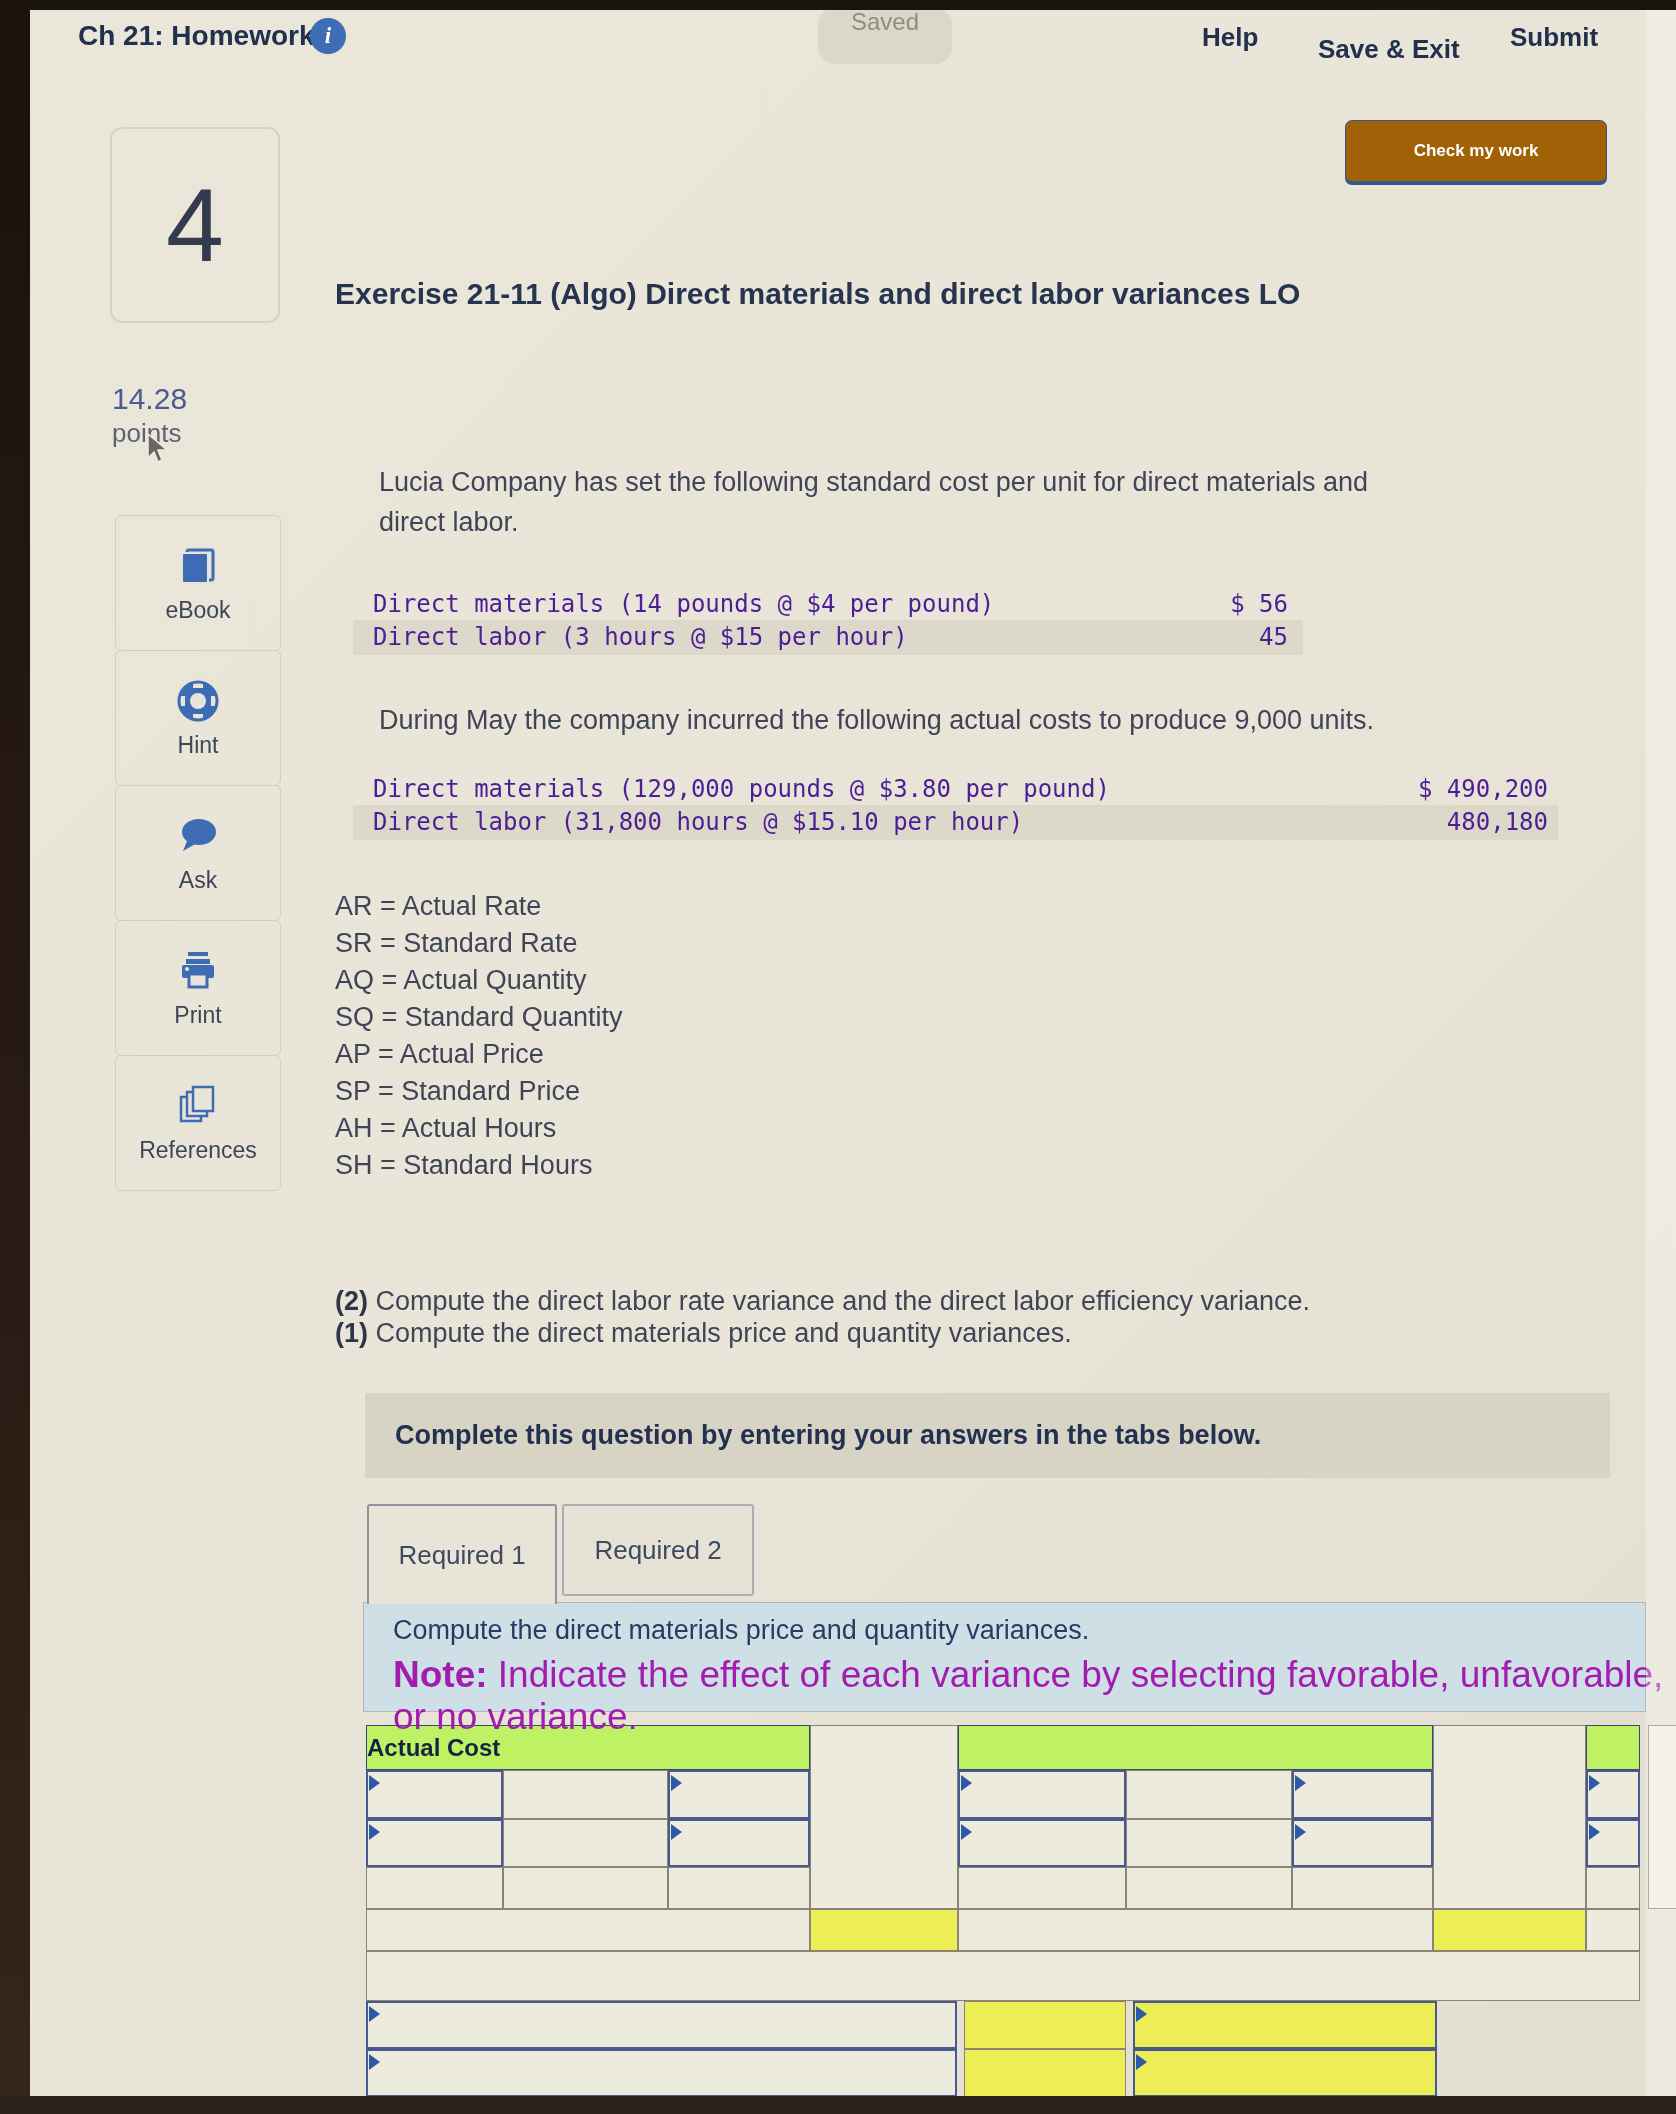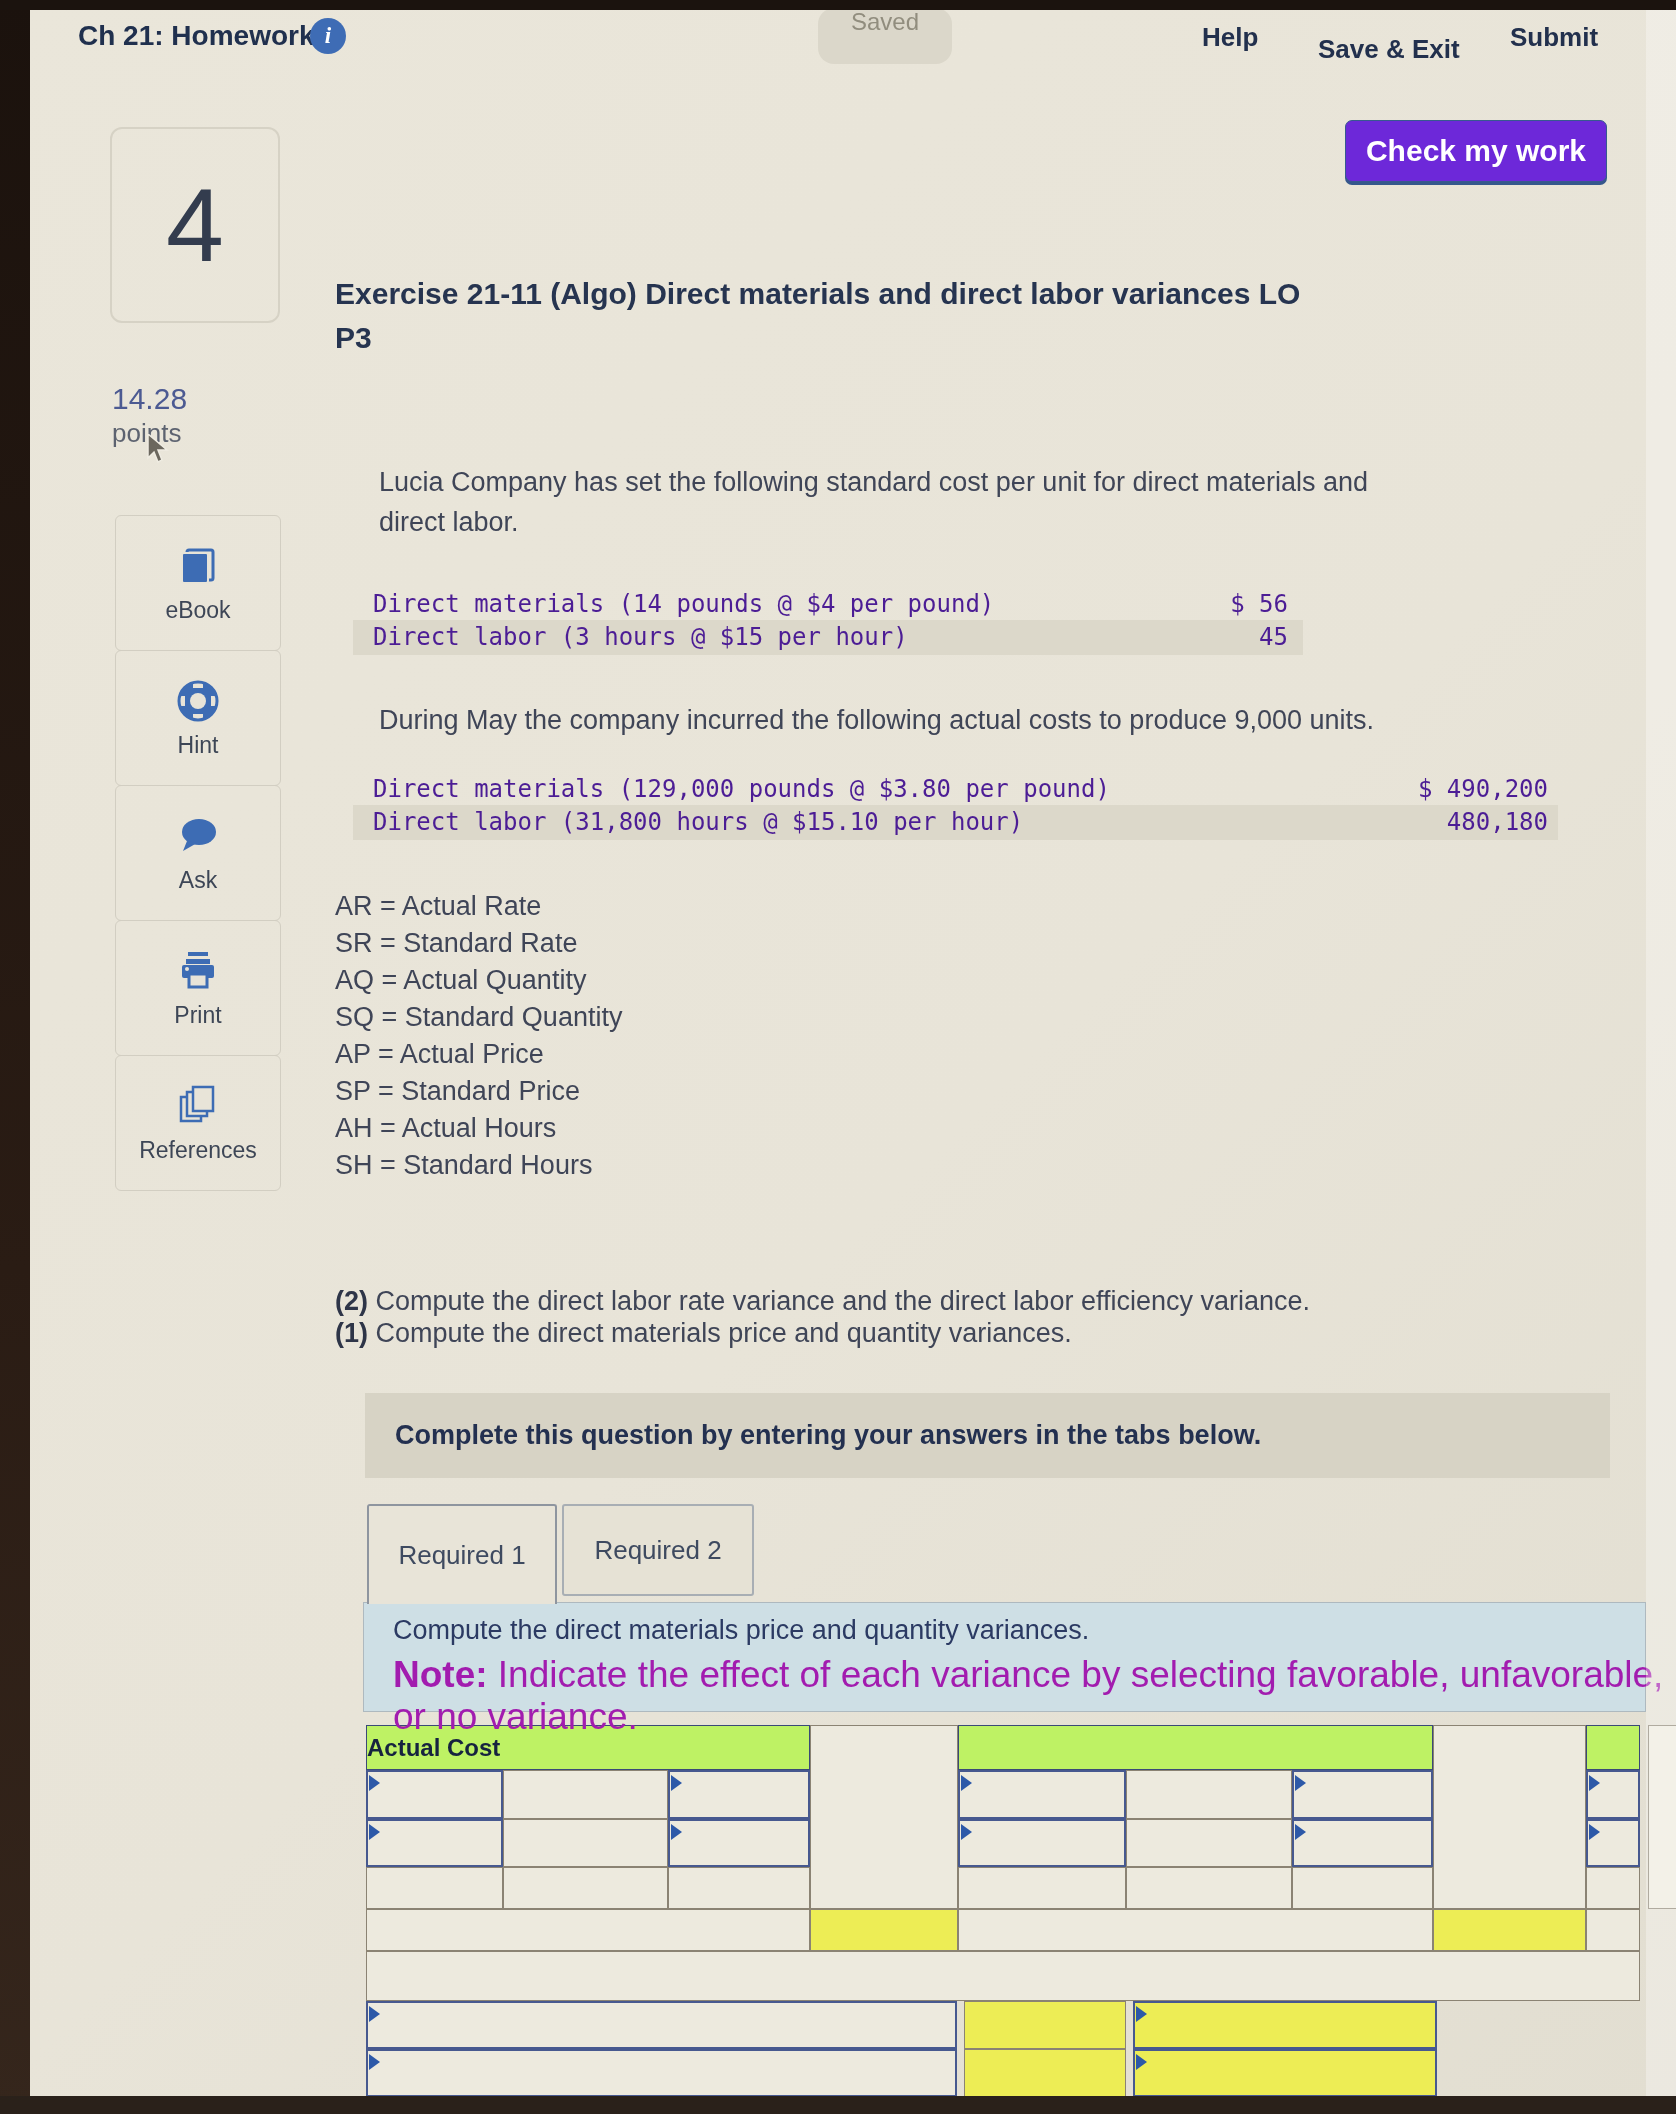--- a/index.html
+++ b/index.html
@@ -21,22 +21,22 @@
   .qcard{left:110px;top:127px;width:170px;height:196px;border:2px solid #d6d2c5;border-radius:12px;
     display:flex;align-items:center;justify-content:center;}
   .qnum{font-size:104px;color:#333c4e;font-weight:400;}
   .pts-val{left:112px;top:382px;font-size:30px;color:#4c5a92;}
   .pts-lbl{left:112px;top:418px;font-size:26px;color:#5d6370;}
   
   .side-item{left:115px;width:166px;height:136px;border:1px solid #d2cec2;border-radius:6px;
     display:flex;flex-direction:column;align-items:center;justify-content:center;gap:8px;cursor:pointer;}
   .side-item .lbl{font-size:23px;color:#3d4656;}
   
-  .check-btn{left:1345px;top:120px;width:262px;height:62px;background:#6d28d9;border:1px solid #37598f;
-    border-radius:7px;color:#fff;font-size:30px;font-weight:bold;display:flex;align-items:center;
+  .check-btn{left:1345px;top:120px;width:262px;height:62px;background:#a16207;border:1px solid #37598f;
+    border-radius:7px;color:#fff;font-size:17px;font-weight:bold;display:flex;align-items:center;
     justify-content:center;box-shadow:0 3px 0 #35578c;cursor:pointer;}
   .title{left:335px;top:272px;width:1260px;font-size:30px;font-weight:bold;color:#263450;line-height:44px;}
   .para{left:335px;font-size:27px;color:#3f4557;line-height:40px;margin-left:44px;}
   .mono-row{font-family:"DejaVu Sans Mono",monospace;font-size:24px;color:#4c1d95;
     display:flex;justify-content:space-between;line-height:33px;}
   .band{background:#dcd8ca;}
   .defs{left:335px;top:888px;font-size:27px;color:#3f4557;line-height:37px;}
   .task{left:335px;font-size:27px;color:#3f4557;}
   .task b{color:#2e3548;}
   .banner{left:365px;top:1393px;width:1245px;height:85px;background:#d7d3c5;
@@ -127,21 +127,20 @@
     <rect x="12" y="9" width="20" height="24" fill="#e8e4d8" stroke="#3d6cb4" stroke-width="2.5"></rect>
     <rect x="18" y="4" width="20" height="24" fill="#e8e4d8" stroke="#3d6cb4" stroke-width="2.5"></rect>
   </svg>
   <span class="lbl">References</span>
 </div>
 
 <div class="abs check-btn">Check my work</div>
 
 <div class="abs title">
   <div>Exercise 21-11 (Algo) Direct materials and direct labor variances LO</div>
-  <div>P3</div>
 </div>
 
 <div class="abs para" style="top:462px;">
   <div>Lucia Company has set the following standard cost per unit for direct materials and</div>
   <div>direct labor.</div>
 </div>
 
 <div class="abs band" style="left:353px;top:620px;width:950px;height:35px;"></div>
 <div class="abs mono-row" style="left:373px;top:588px;width:915px;">
   <span>Direct materials (14 pounds @ $4 per pound)</span>

